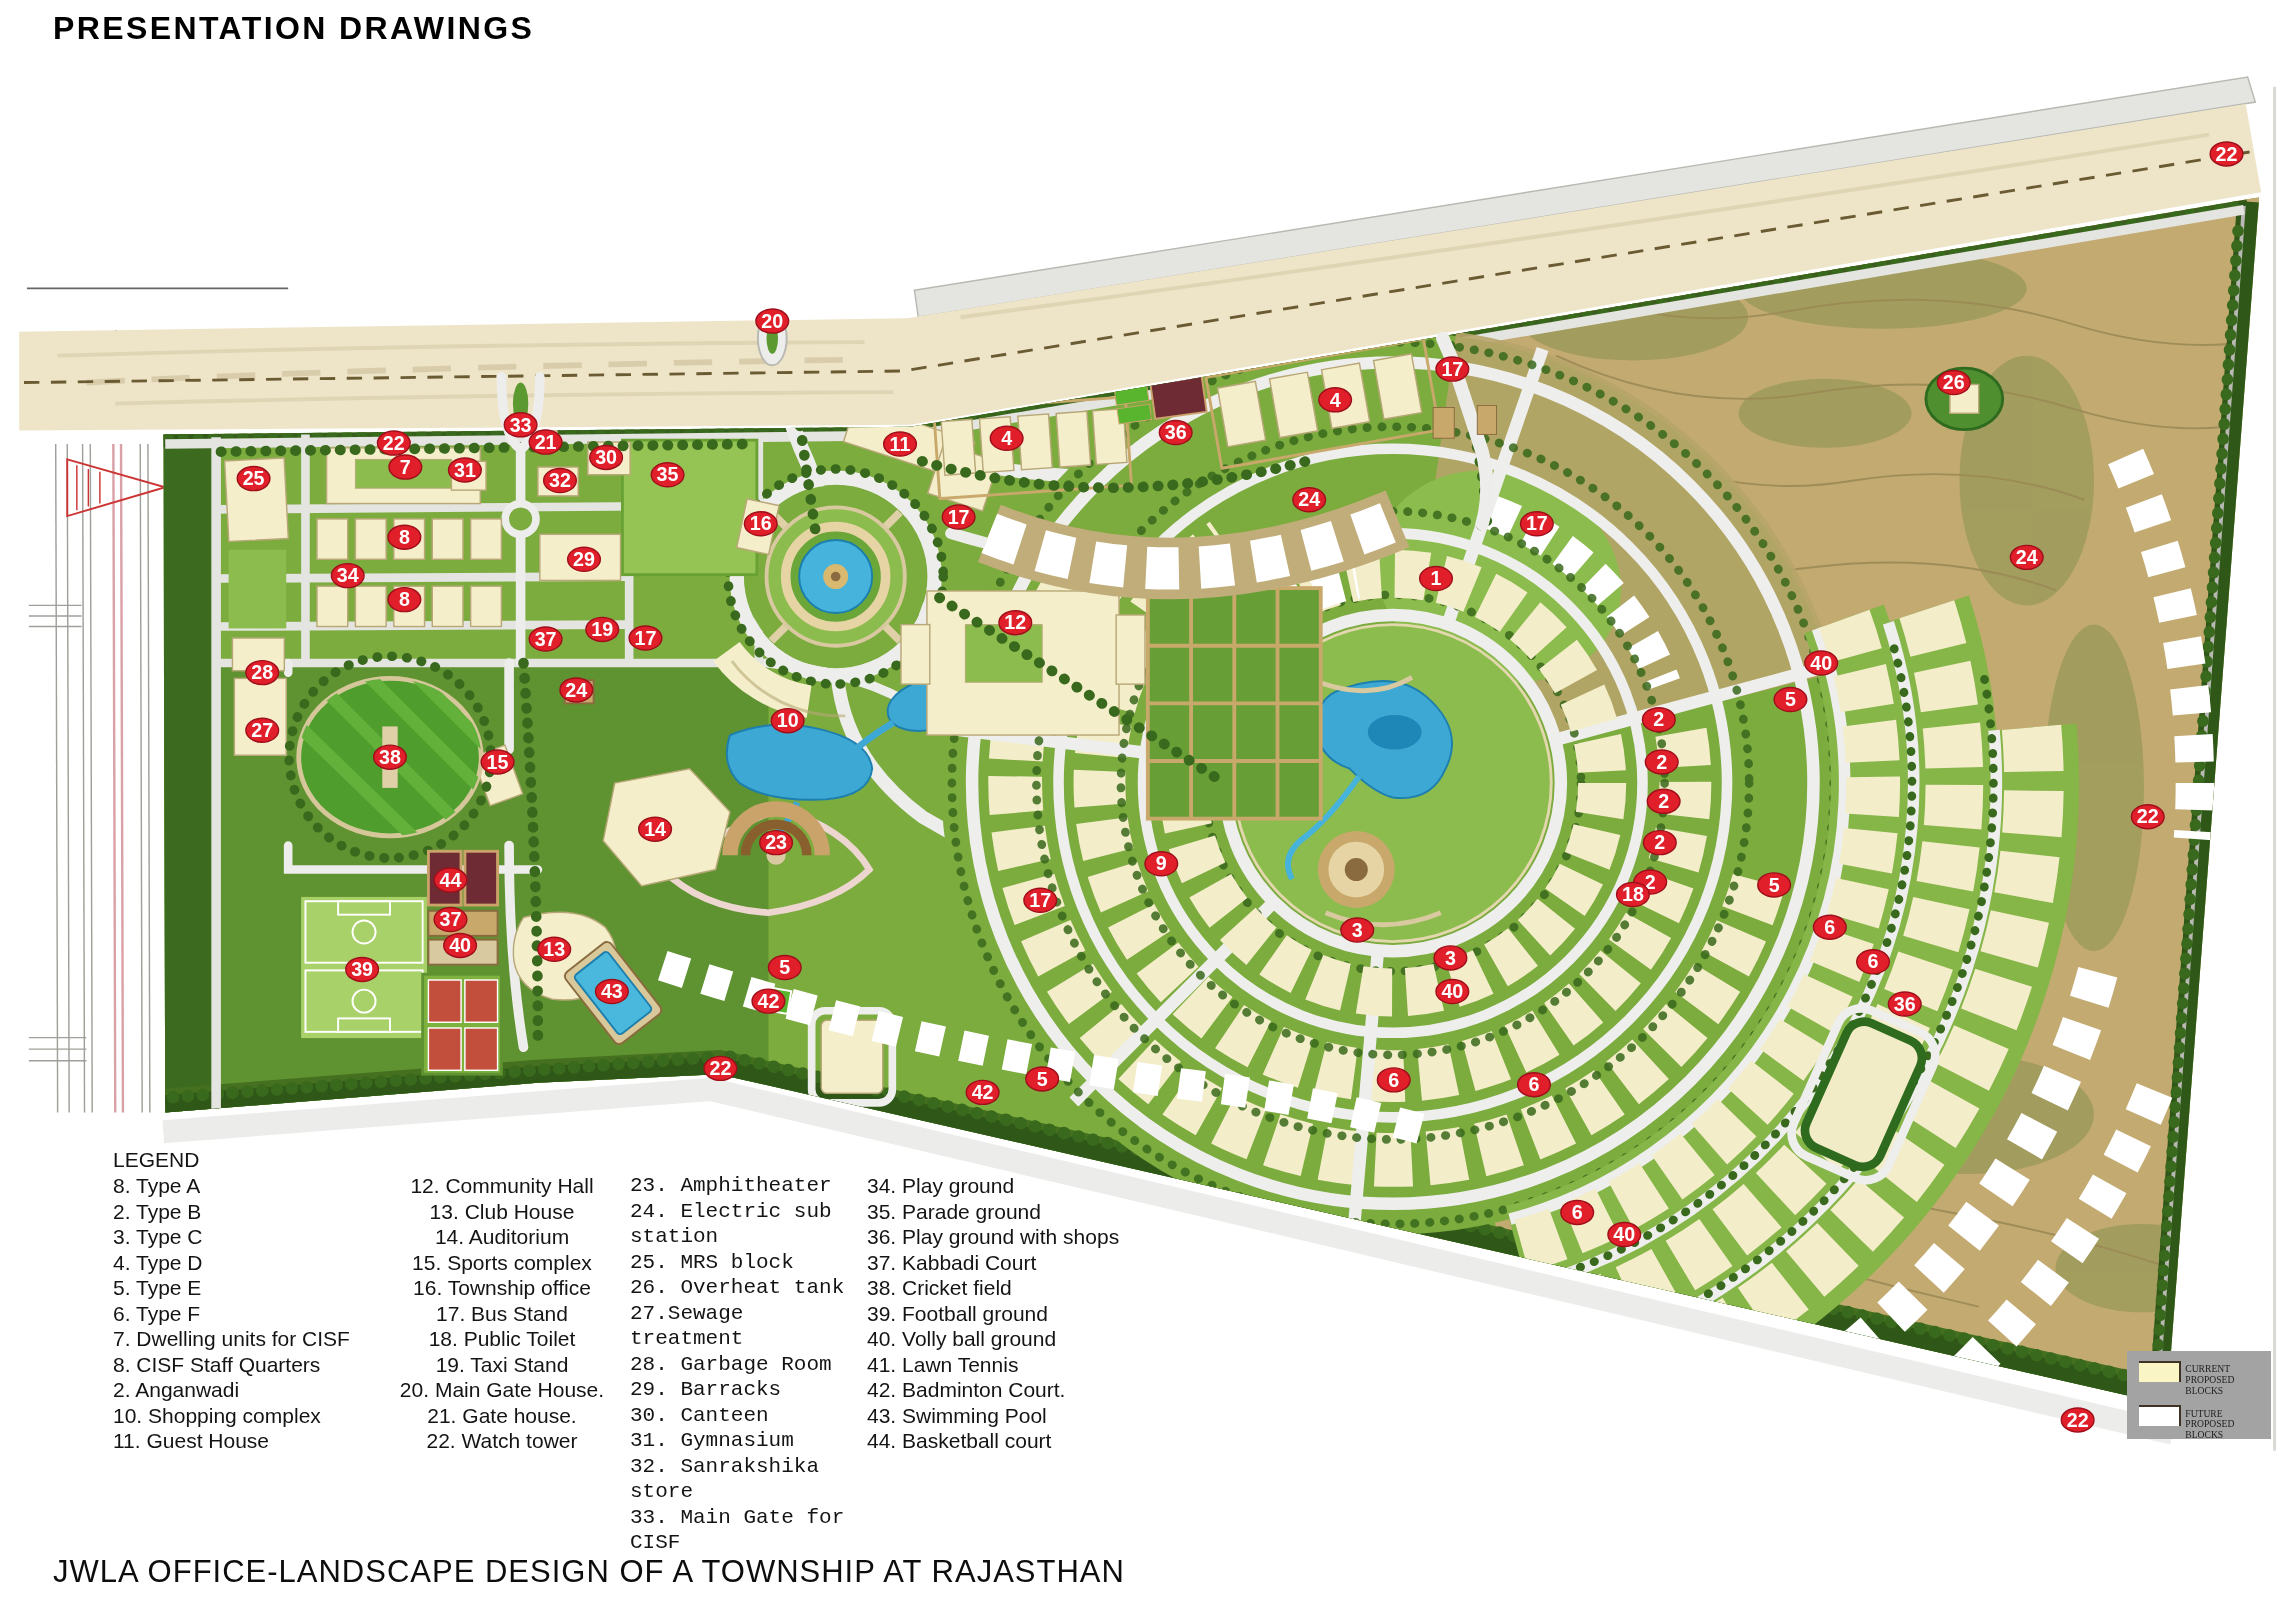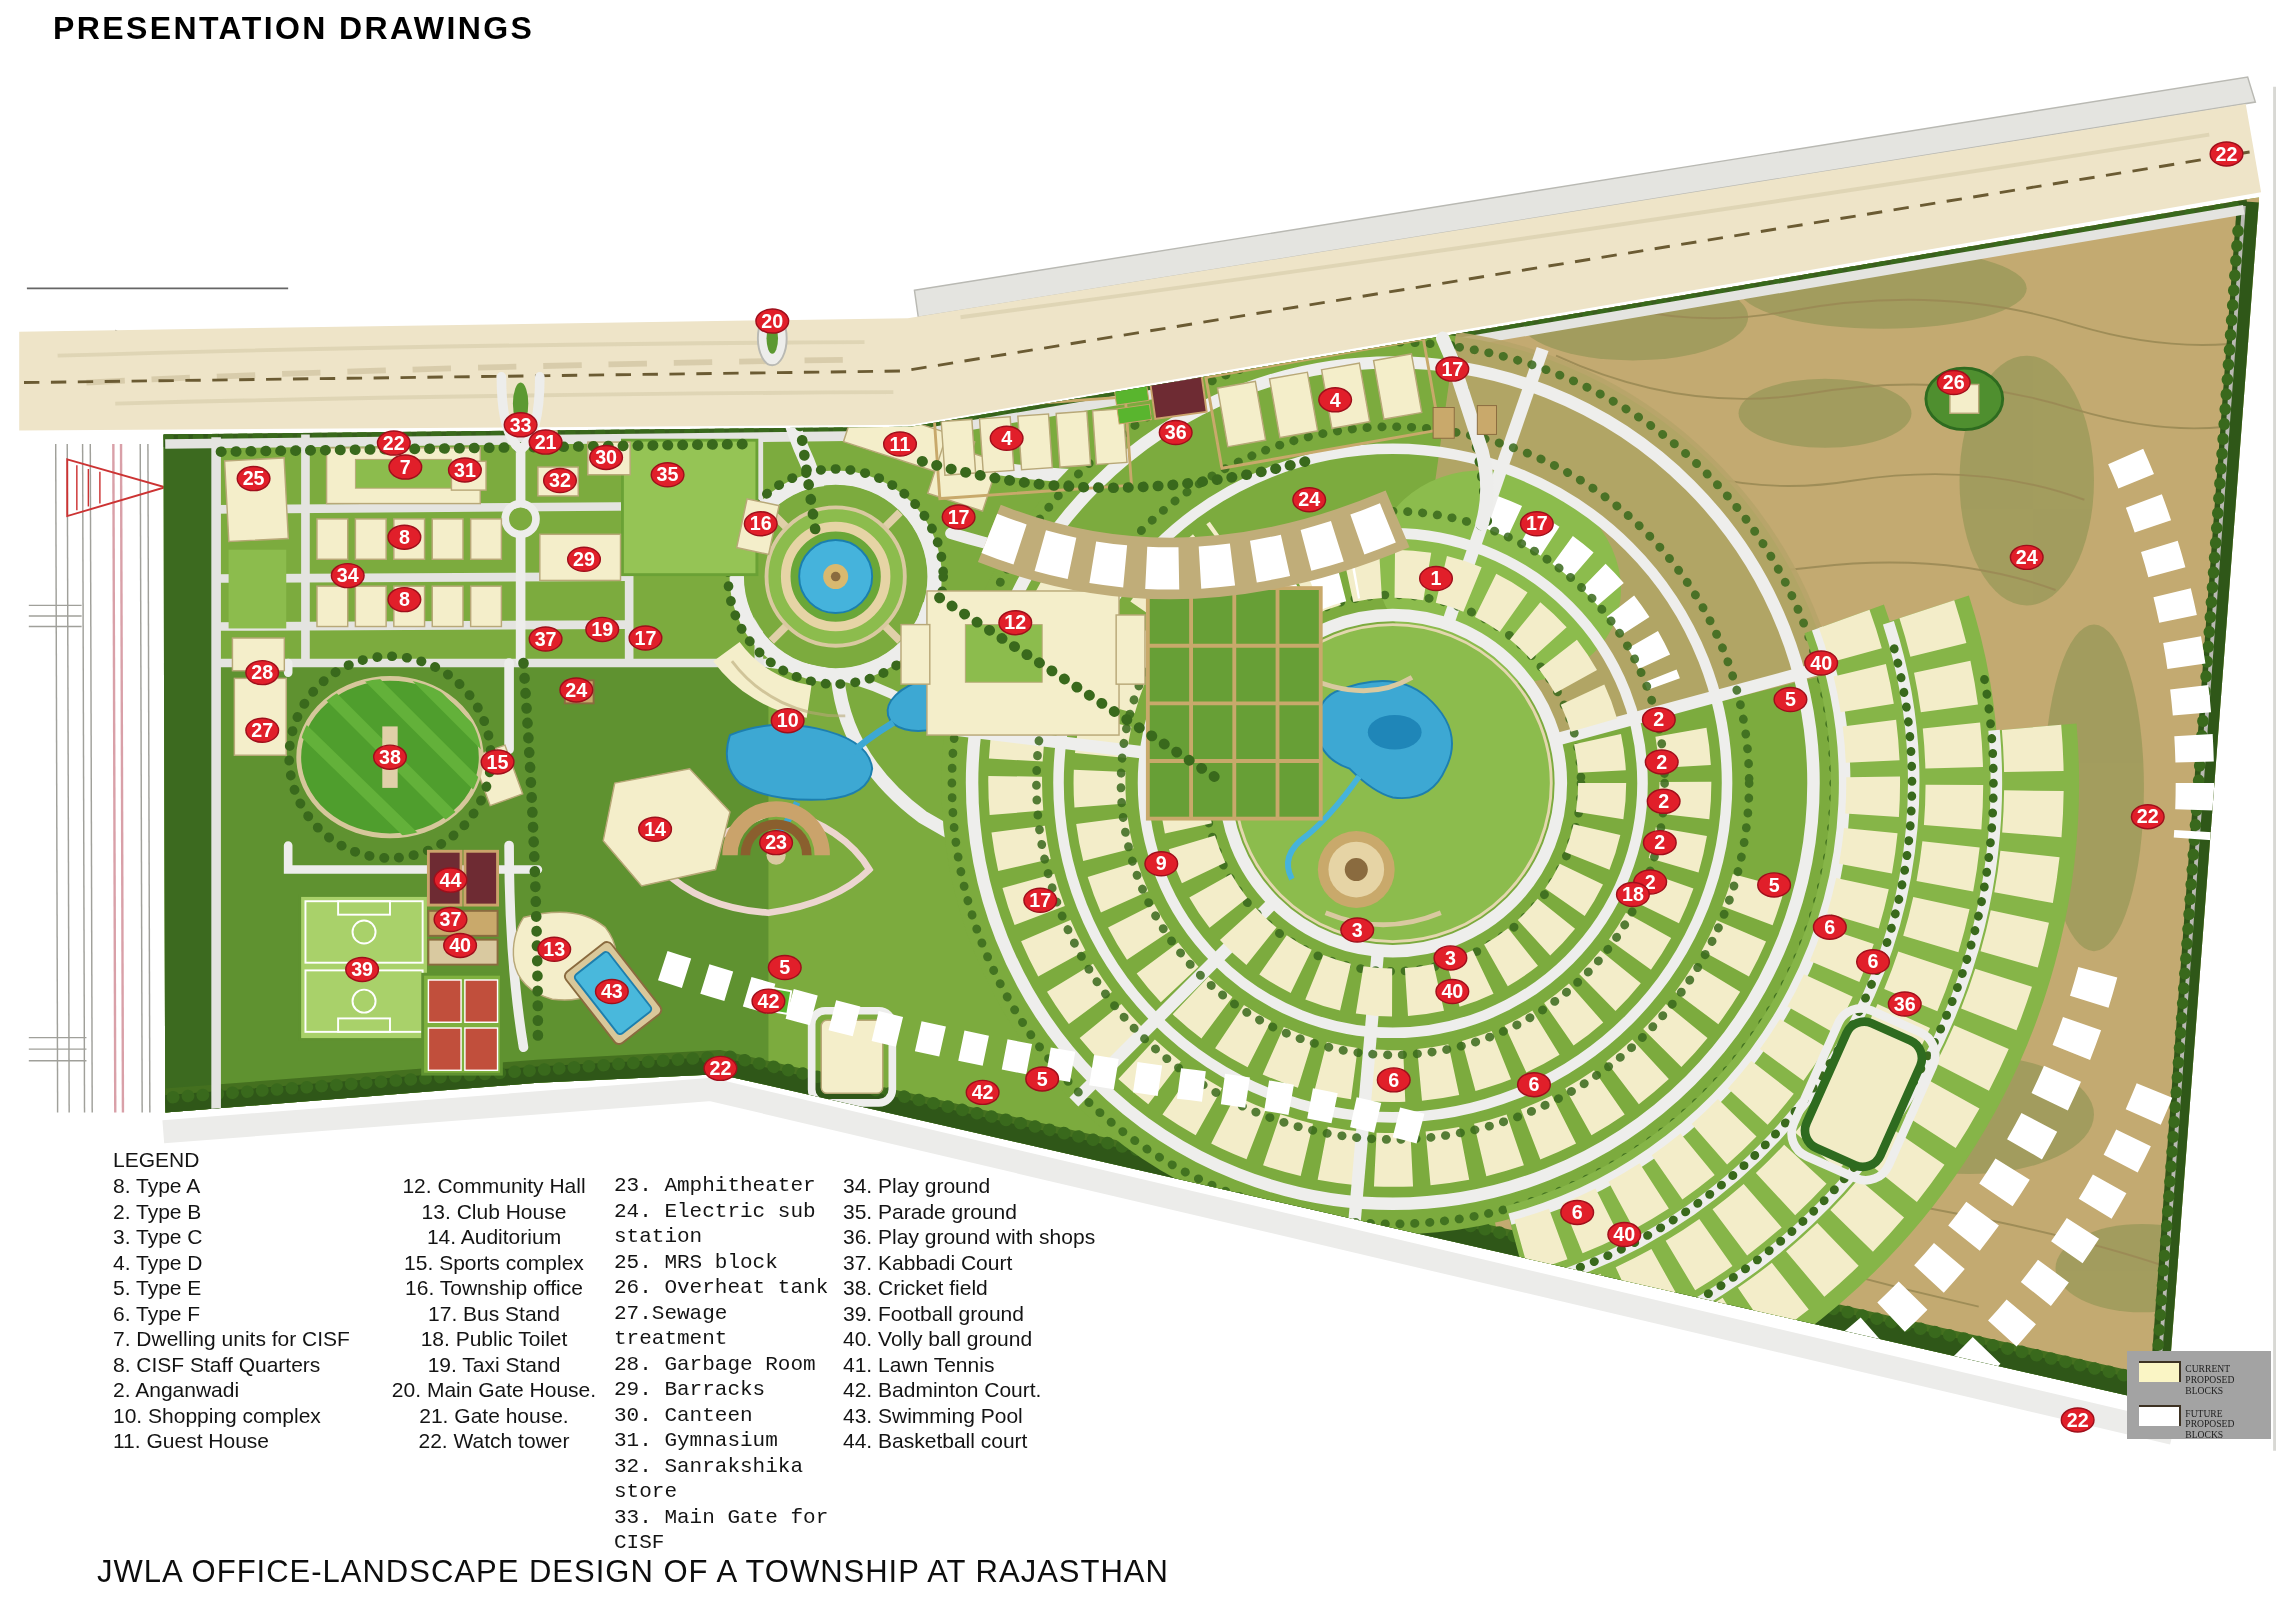--- a/index.html
+++ b/index.html
@@ -3,22 +3,22 @@
 <meta charset="utf-8">
 <style>
   html,body{margin:0;padding:0;background:#fff;}
   body{width:2288px;height:1619px;position:relative;overflow:hidden;
        font-family:"Liberation Sans",sans-serif;color:#111;}
   .page-title{position:absolute;left:53px;top:9.6px;font-size:32px;font-weight:bold;
        letter-spacing:2.4px;color:#000000;}
   .page-sub{position:absolute;left:44px;top:69px;font-size:28px;line-height:37px;
        color:#1c1c1c;letter-spacing:0.5px;width:922px;}
   .footer-title{position:absolute;left:53px;top:1554px;font-size:31px;color:#0d0d0d;
-       letter-spacing:1px;margin-left:44px;}
-  .legend{position:absolute;left:113px;top:1147px;display:flex;}
+       letter-spacing:1px;}
+  .legend{position:absolute;left:113px;top:1147px;display:flex;gap:8px;}
   .legend .col{font-size:21px;line-height:25.5px;color:#141414;}
   .col1{width:261px;} .col2{width:240px;text-align:center;} .col3{width:229px;font-family:Liberation Mono, monospace;} .col4{width:269px;}
   .col2,.col3,.col4{padding-top:26px;}
   .legend-heading{font-size:21px;line-height:26px;color:#141414;}
   .key-box{position:absolute;left:2127px;top:1351px;width:144px;height:88px;
        background:#a3a3a3;padding:9.6px 0 0 11.5px;box-sizing:border-box;}
   .key-row{display:flex;margin-bottom:8.6px;}
   .key-swatch{width:40px;height:19px;border-top:2.9px solid #3d3223;border-right:2.9px solid #3d3223;
        flex:0 0 auto;margin-right:4.8px;}
   .key-label{font-family:"Liberation Serif",serif;font-size:9.6px;line-height:10.6px;

